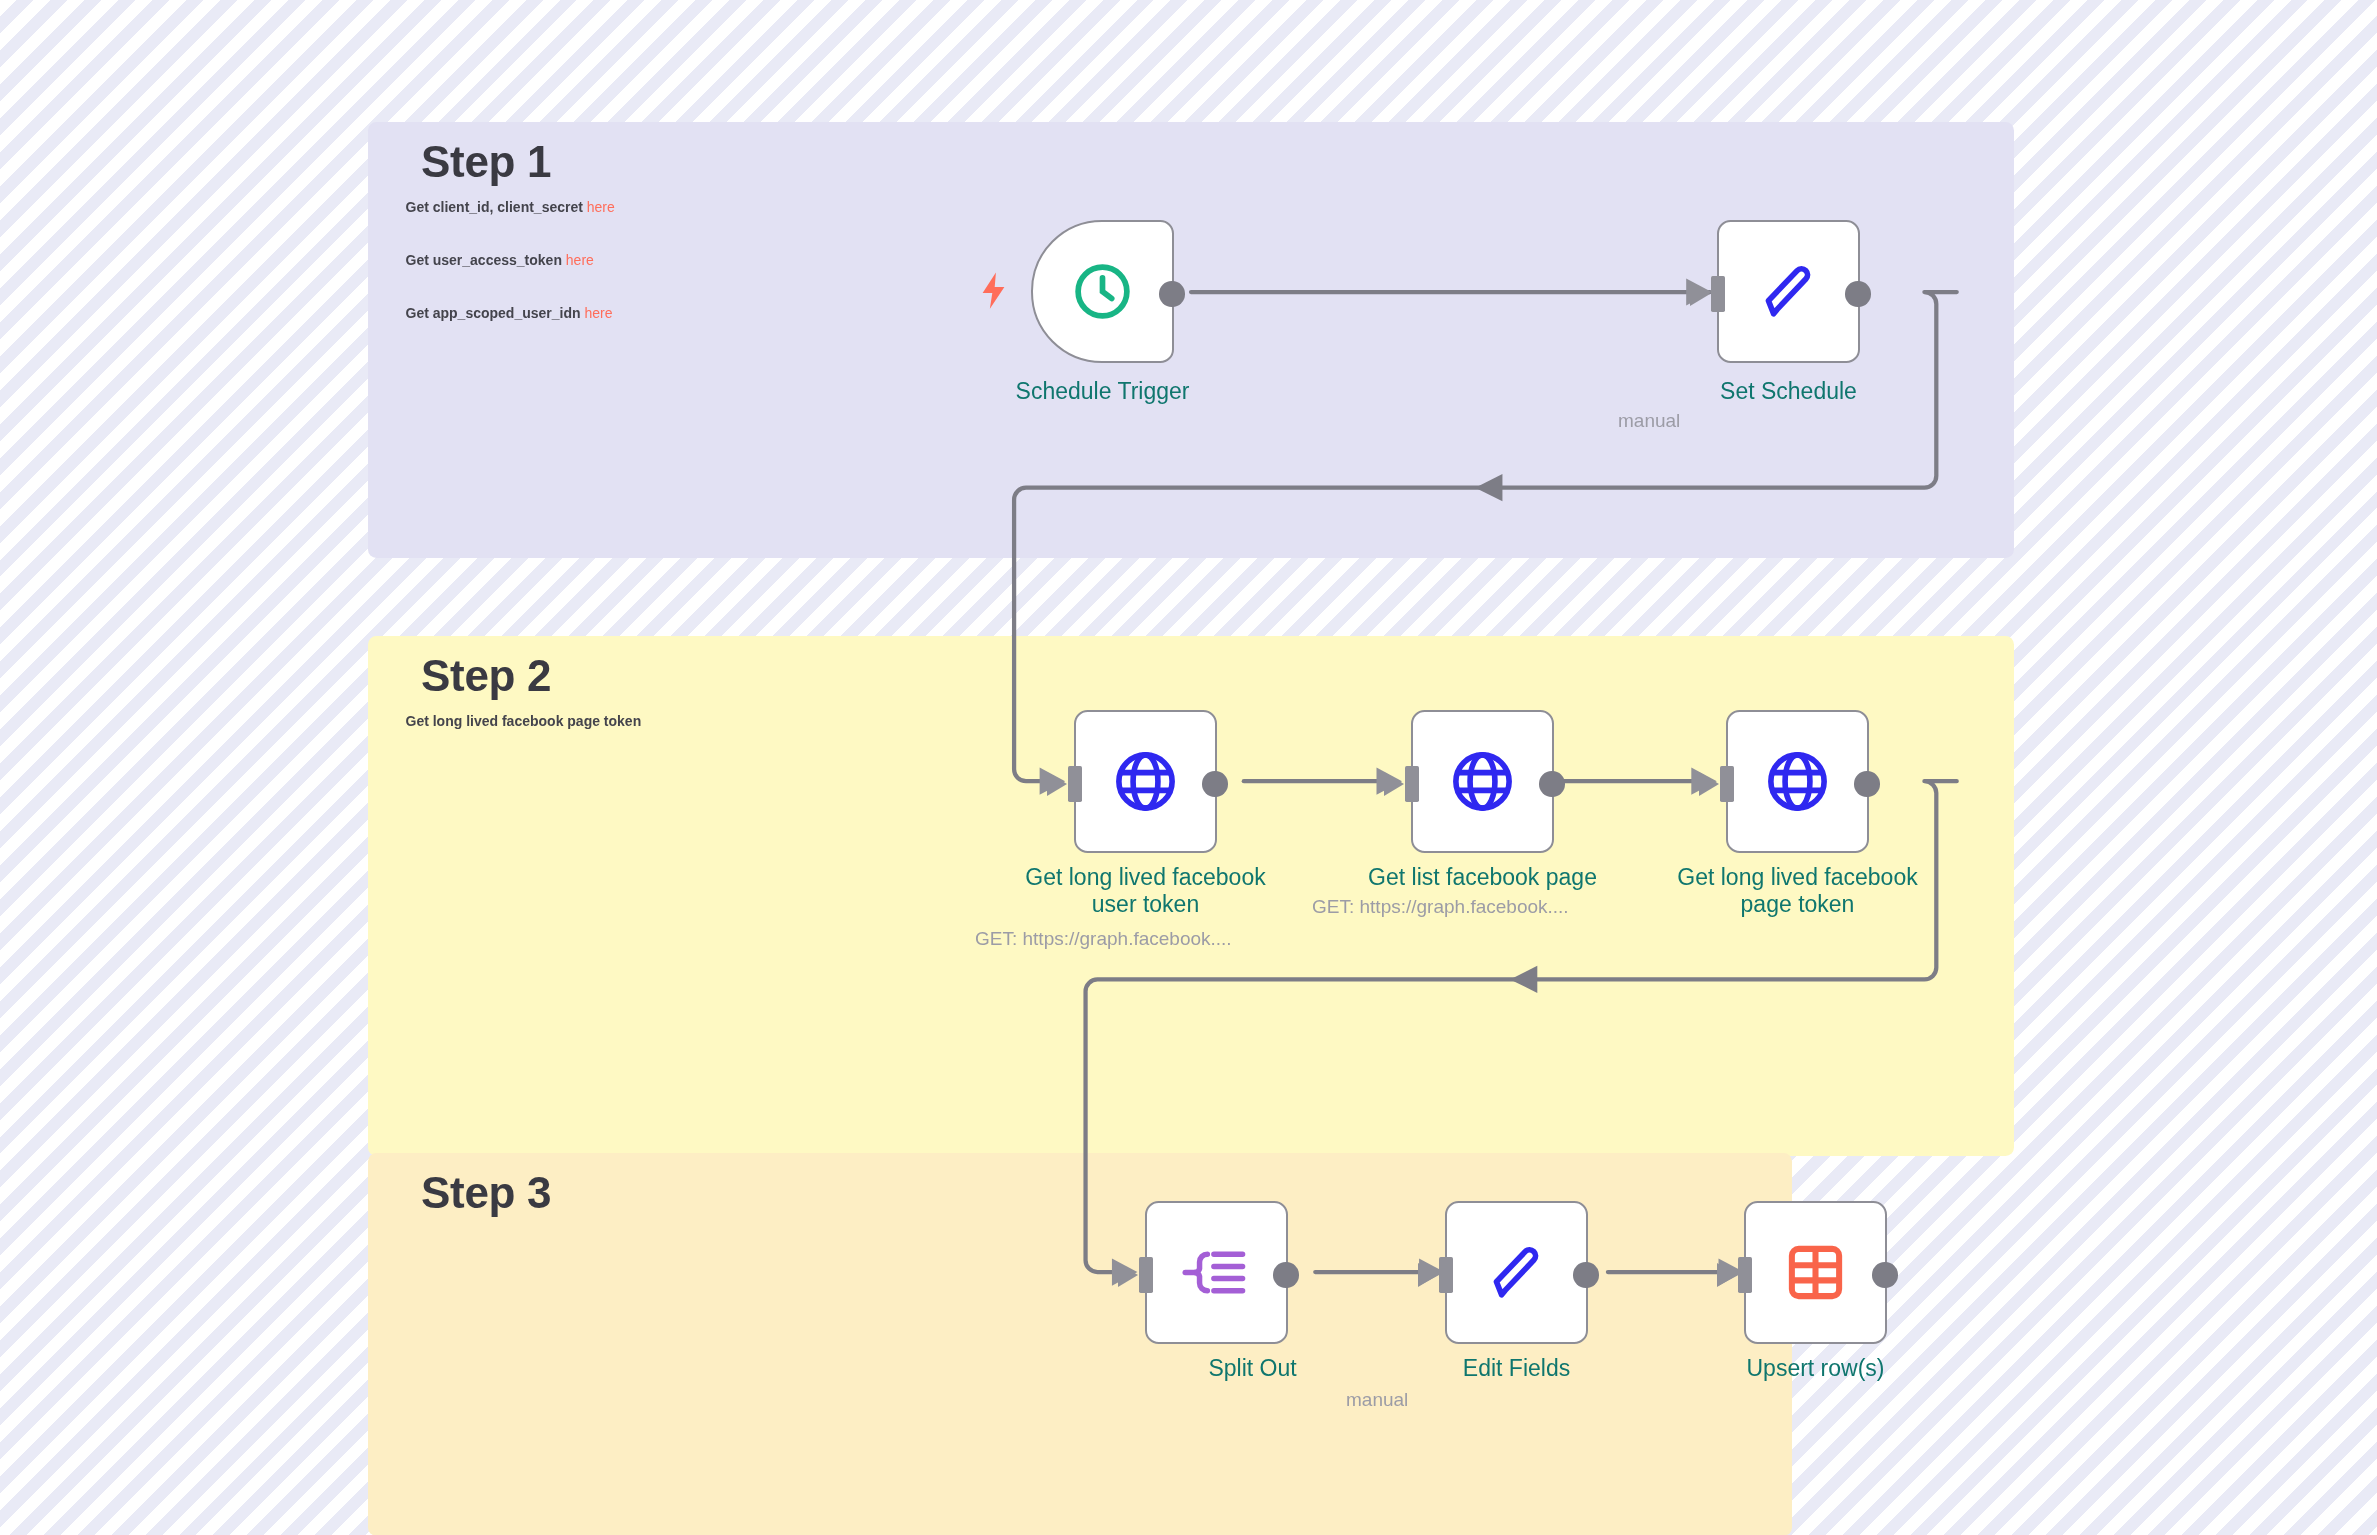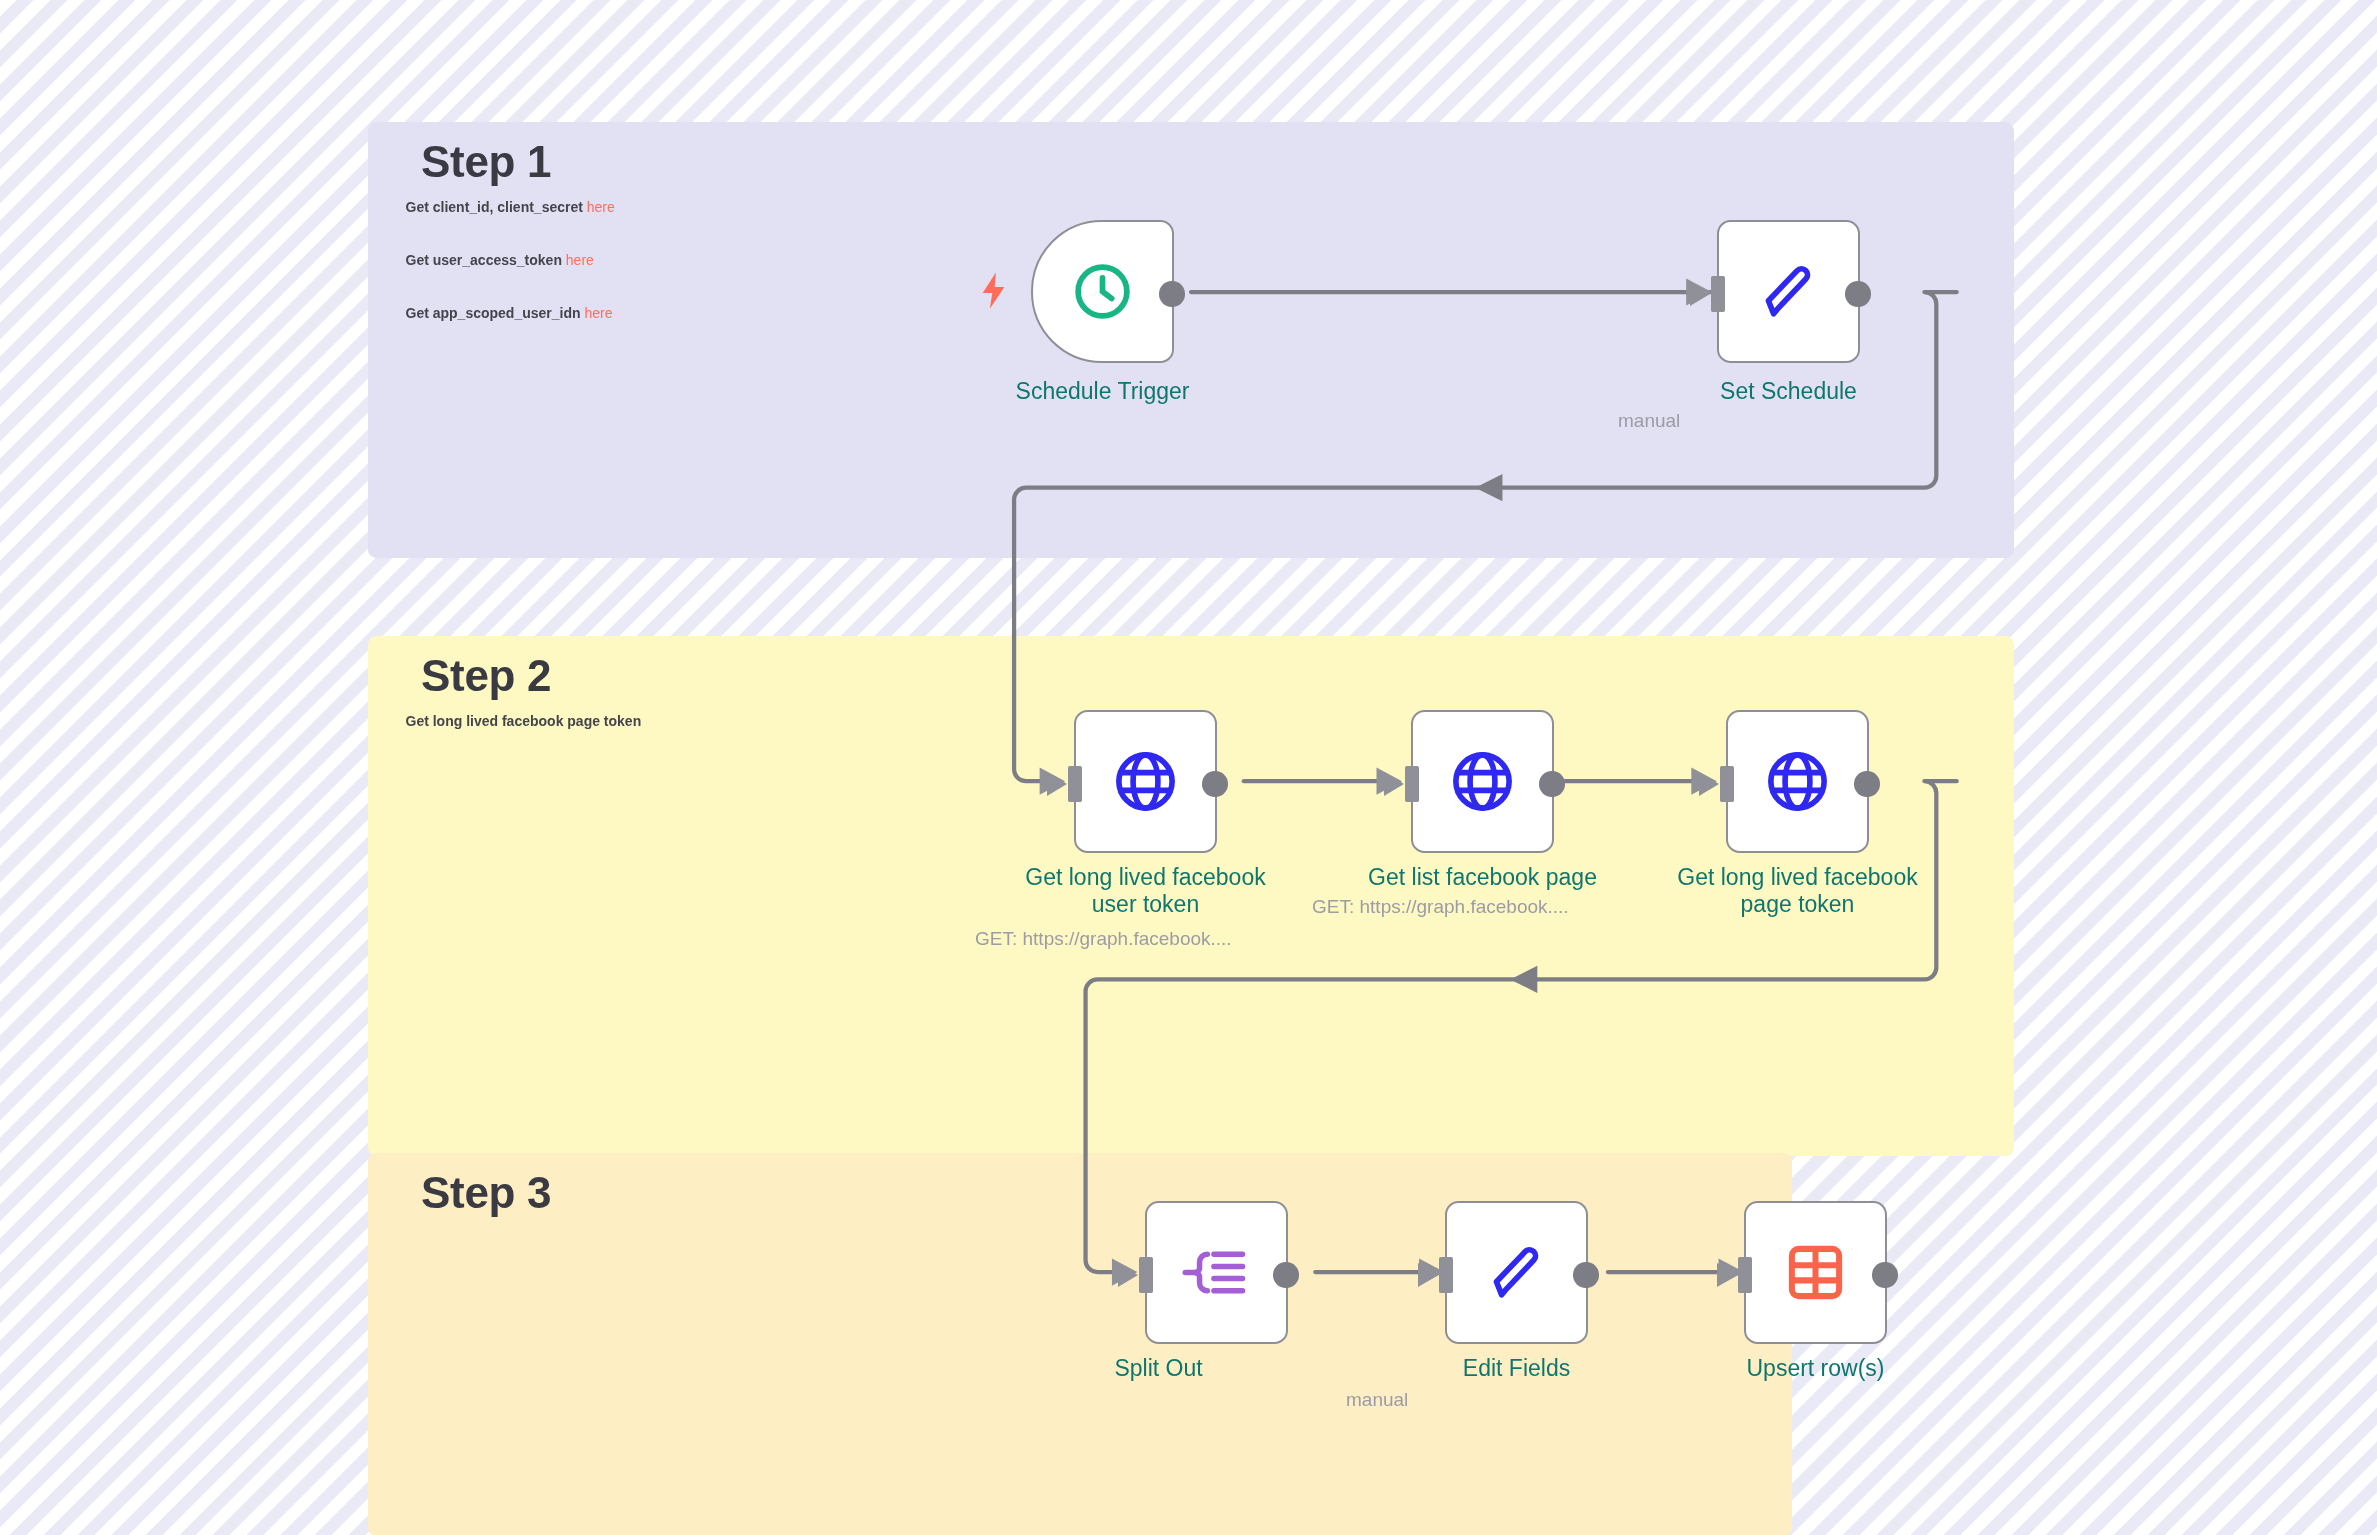--- a/index.html
+++ b/index.html
@@ -187,21 +187,21 @@
     <span class="port-in"></span>
     <span>
       <svg width="73" height="73" viewBox="0 0 28 24" fill="none" stroke="#a45fd6" stroke-width="2.1" stroke-linecap="round">
         <path d="M2 12 H6.5"></path>
         <path d="M10.5 5 a3 3 0 0 0 -3 3 v2.5 a2 2 0 0 1 -2 1.5 a2 2 0 0 1 2 1.5 V16 a3 3 0 0 0 3 3"></path>
         <path d="M13 5 H24 M13 9.7 H24 M13 14.3 H24 M13 19 H24"></path>
       </svg>
     </span>
     <span class="port-out"></span>
   </div>
-  <div class="nlabel" style="left:1018px;top:1355px;">Split Out</div>
+  <div class="nlabel" style="left:1112px;top:1355px;">Split Out</div>
 
   <div class="node" style="left:1445px;top:1201px;">
     <span class="port-in"></span>
     <span>
       <svg width="65" height="65" viewBox="0 0 24 24" fill="none" stroke="#2f28f0" stroke-width="2.1" stroke-linejoin="round">
         <path d="M6.5 20.2 L4.6 15.4 L15.2 4.3 a2.2 2.2 0 0 1 3.2 3.1 L7.8 18.6 Z"></path>
       </svg>
     </span>
     <span class="port-out"></span>
   </div>

